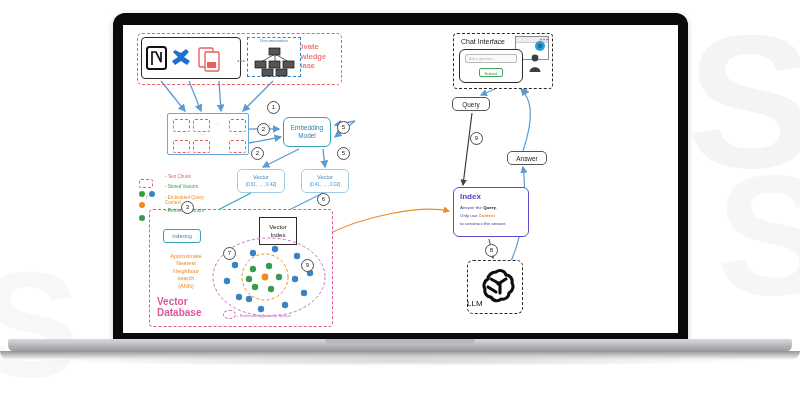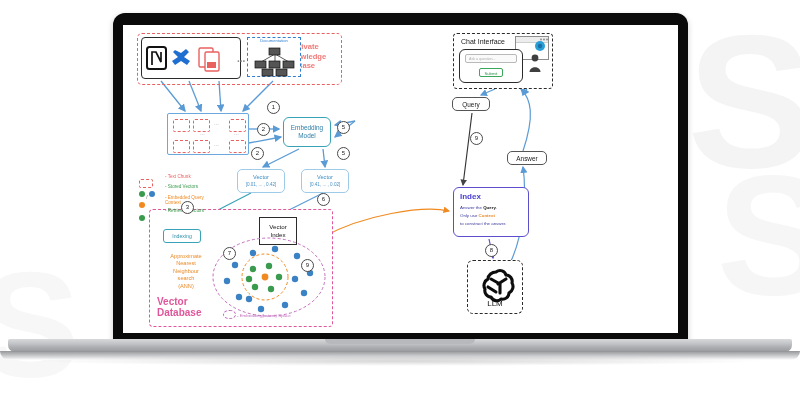--- a/index.html
+++ b/index.html
@@ -101,21 +101,21 @@
   .prompt h4{margin:0;position:absolute;left:6px;top:4px;color:#4a3fd0;
        font-size:8px;font-weight:700;}
   .prompt p{margin:0;position:absolute;left:6px;font-size:4.4px;color:#3a3a9e;
        line-height:6px;}
   .p1{top:17px;} .p2{top:25px;} .p3{top:33px;}
   .org{color:#e98b2a;}
 
   
   .llm{left:344px;top:235px;width:56px;height:54px;border:1.4px dashed #2b2b2b;
        border-radius:6px;background:#fff;}
-  .llm-lbl{left:344px;top:274px;width:56px;text-align:center;font-size:8px;color:#111;}
+  .llm-lbl{left:344px;top:274px;width:56px;text-align:left;font-size:8px;color:#111;}
 
   
   .vdb{left:26px;top:184px;width:184px;height:118px;border:1.3px dashed #e0569b;
        border-radius:4px;background:#fff;}
   .vdb-t{left:34px;top:272px;color:#e0569b;font-size:10px;line-height:10.5px;
        font-weight:600;}
   .indexing{left:40px;top:204px;width:38px;height:14px;border:1.2px solid #38a3b8;
        border-radius:3px;background:#fff;color:#2f8fa8;font-size:5.2px;
        text-align:center;padding-top:3.4px;}
   .vidx{left:136px;top:192px;width:38px;height:28px;border:1.2px solid #2b2b2b;

